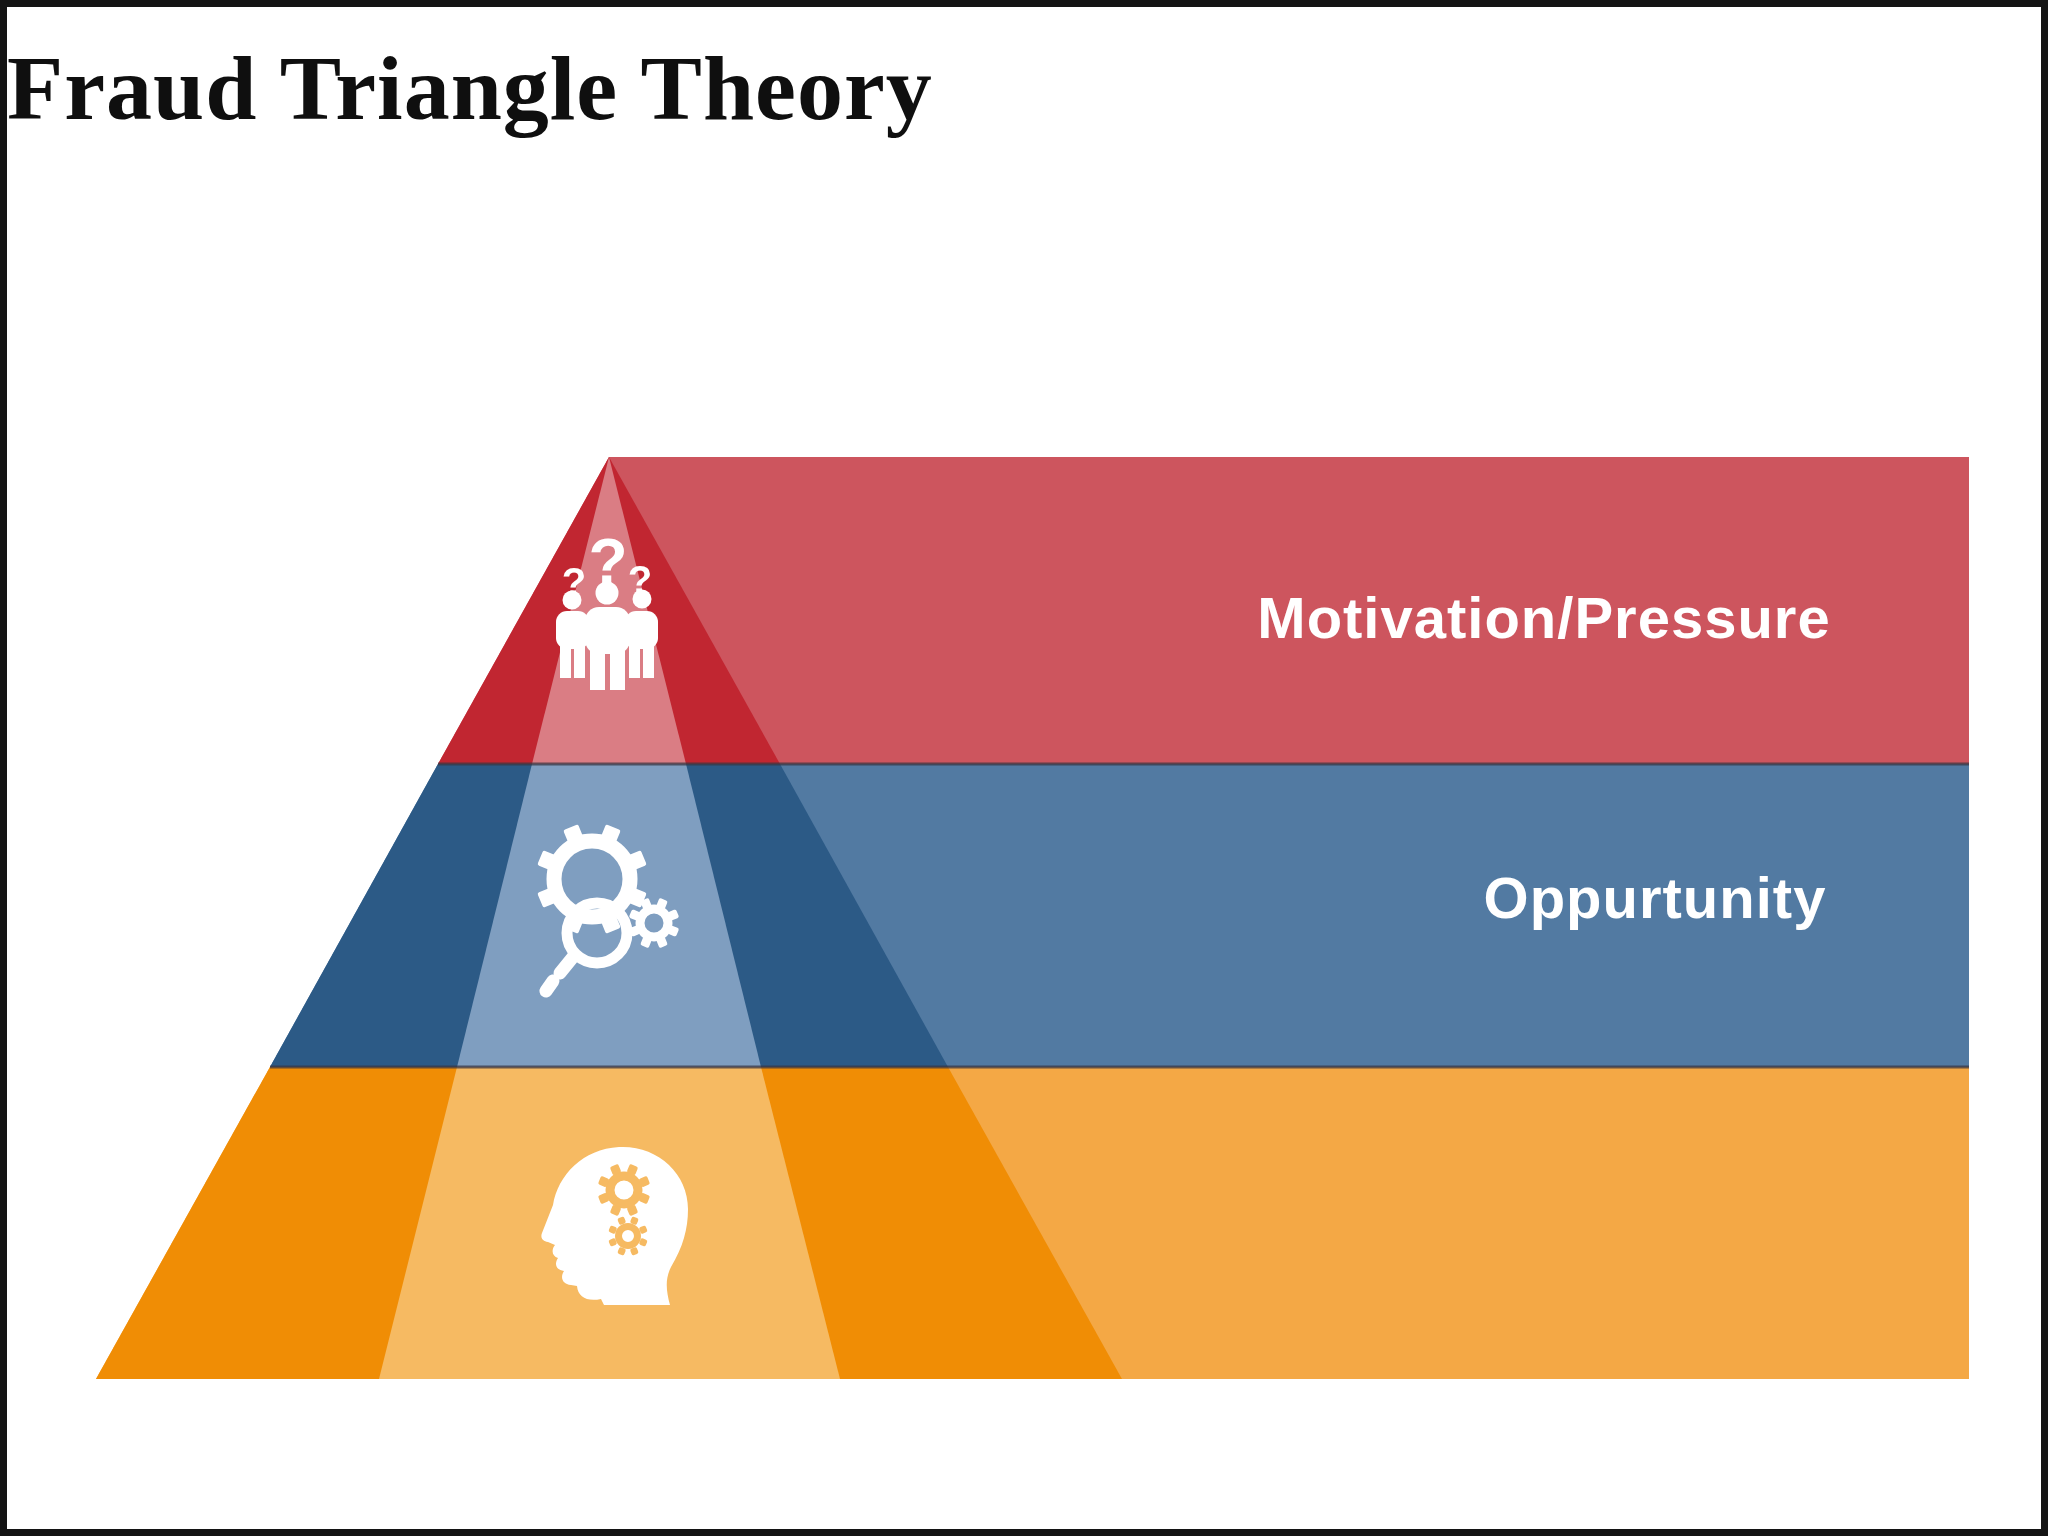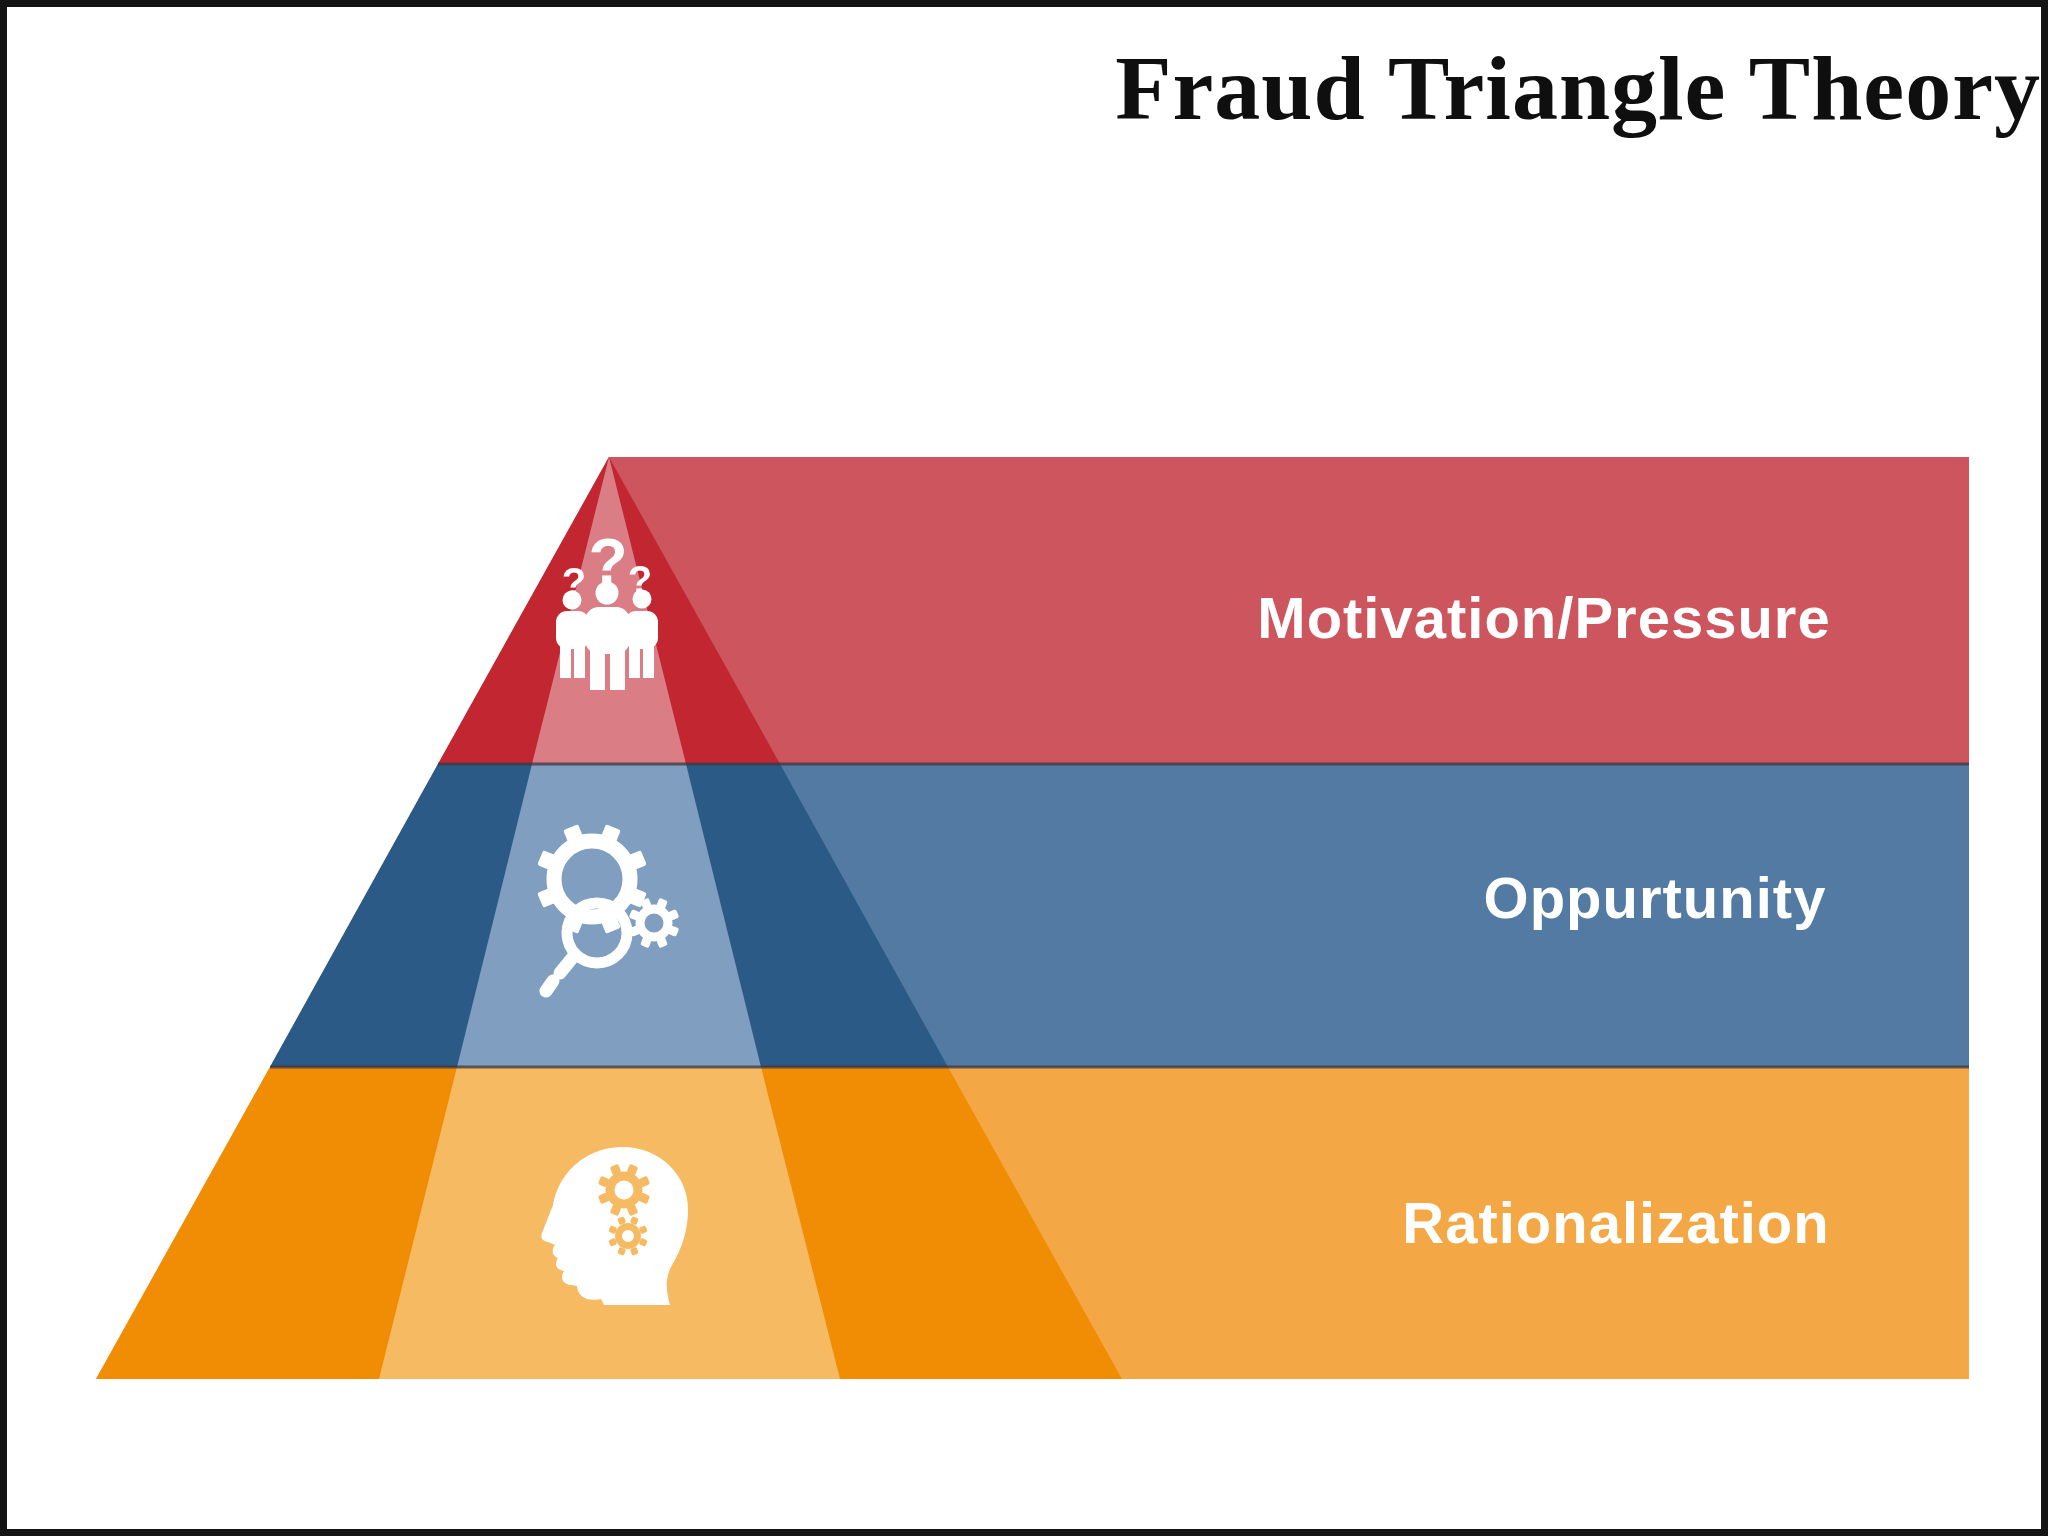--- a/index.html
+++ b/index.html
@@ -8,21 +8,21 @@
     width:2048px;height:1536px;
     background:#ffffff;
     box-sizing:border-box;
     border:7px solid #141414;
     overflow:hidden;
     font-family:"Liberation Sans", sans-serif;
   }
   #title{
     position:absolute;
     left:0; top:28px; width:2034px;
-    text-align:right;
+    text-align:left;
     font-family:"Liberation Serif", serif;
     font-weight:700;
     font-size:92px;
     letter-spacing:1px;
     color:#0f0f0f;
   }
   #diagram{position:absolute;left:0;top:0;width:2034px;height:1522px;}
   .level-label{
     position:absolute;
     transform:translate(-50%,-50%);
@@ -146,15 +146,14 @@
           <rect x="617.5" y="1209" width="7" height="7" rx="2" fill="#f6ba62" transform="rotate(202.5 621 1229)"></rect>
           <rect x="617.5" y="1209" width="7" height="7" rx="2" fill="#f6ba62" transform="rotate(247.5 621 1229)"></rect>
           <rect x="617.5" y="1209" width="7" height="7" rx="2" fill="#f6ba62" transform="rotate(292.5 621 1229)"></rect>
           <rect x="617.5" y="1209" width="7" height="7" rx="2" fill="#f6ba62" transform="rotate(337.5 621 1229)"></rect>
         </g>
     </g>
   </svg>
 
   <div class="level-label" id="label-motivation">Motivation/Pressure</div>
   <div class="level-label" id="label-opportunity">Oppurtunity</div>
-  <div class="level-label" id="label-rationalization">Rationalization</div>
 
 </div>
 
 </body></html>

